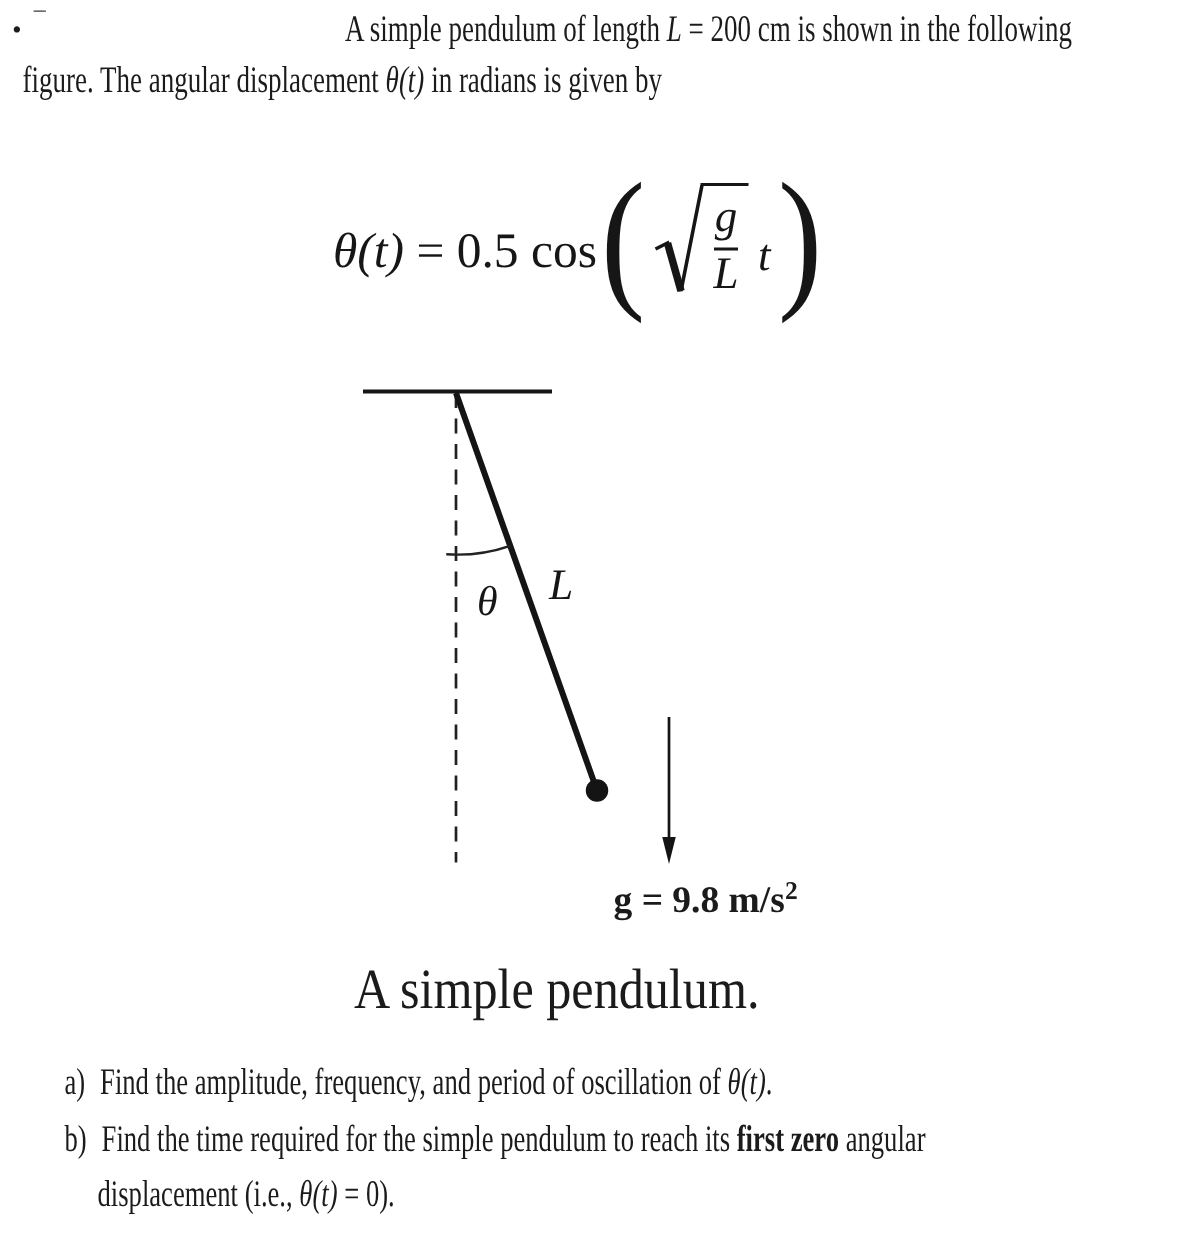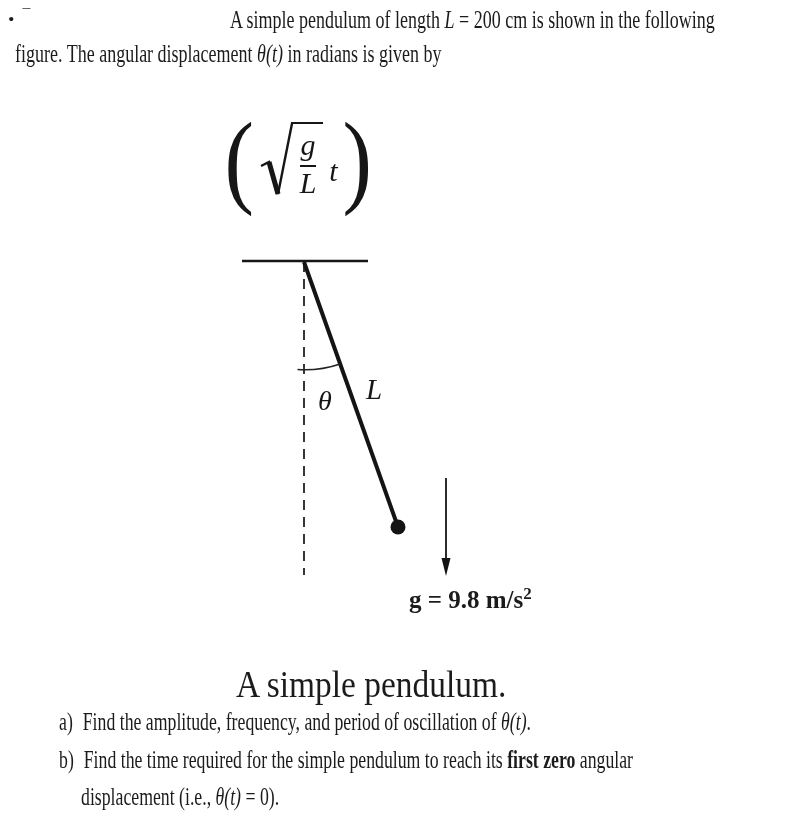--- a/index.html
+++ b/index.html
@@ -41,45 +41,46 @@
   .f-t { font-size:30px; margin:30px 2px 0 6px; }
 
   
   .fig { left:230px; top:249px; }
 
   
   .g-label { left:409px; top:584px; font-size:25px; white-space:nowrap;font-weight:bold; }
   .g-label sup { font-size:17px; }
 
   
-  .caption { left:236px; top:638px; font-size:38px;margin-top:24px; }
+  .caption { left:236px; top:638px; font-size:38px; }
   .caption .cond { transform:scaleX(0.88); }
 
   
-  .q { font-size:25px;margin-left:16px; }
+  .q { font-size:25px; }
   .q .cond { transform:scaleX(0.71); }
   .q-label { display:inline-block; margin-right:14px; }
   .qa  { left:43px; top:708px; }
   .qb1 { left:43px; top:746px; }
   .qb2 { left:65px; top:783px;font-family:Liberation Serif, serif; }
 </style>
 </head>
 <body>
 
 <span class="abs corner-dot">.</span>
 <span class="abs corner-dashes">---</span>
 
 <div class="abs line1">
   <span class="cond"><span>A simple pendulum of length </span><span class="it">L</span><span> = 200 cm is shown in the following</span></span>
 </div>
 <div class="abs line2">
   <span class="cond"><span>figure. The angular displacement </span><span class="it">θ(t)</span><span> in radians is given by</span></span>
 </div>
 
 <div class="abs formula">
+  <span class="f-lhs"><span class="it">θ(t)</span><span> = 0.5 cos</span></span>
   <span class="f-paren">(</span>
   <span class="f-sqrt">
     <svg width="35" height="78" viewBox="0 0 35 78">
       <polyline points="2,44 10,40 19,72 33,1.5" fill="none" stroke="#161616" stroke-width="2.4"></polyline>
       <line x1="10" y1="40" x2="19" y2="72" stroke="#161616" stroke-width="5"></line>
     </svg>
     <span class="f-sqrt-body">
       <span class="f-frac">
         <span class="f-num it">g</span>
         <span class="f-fracbar"></span>

